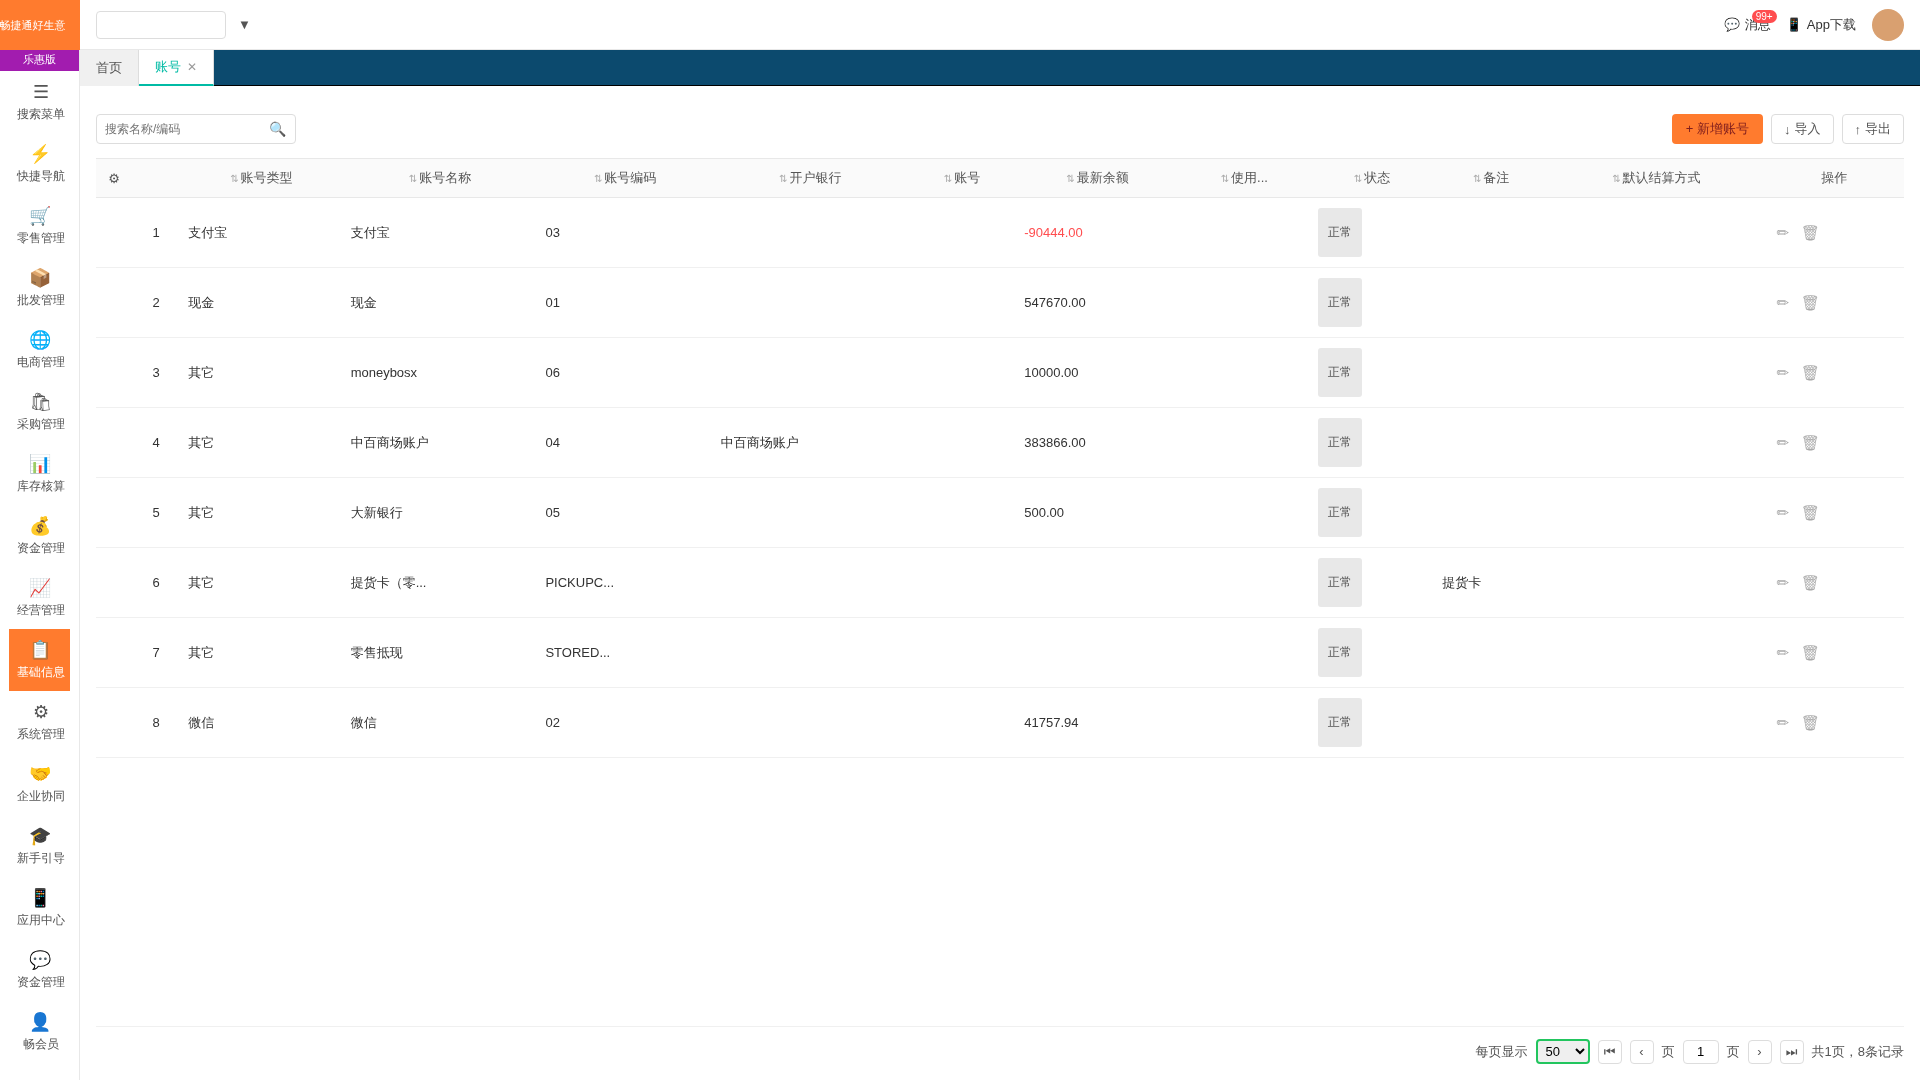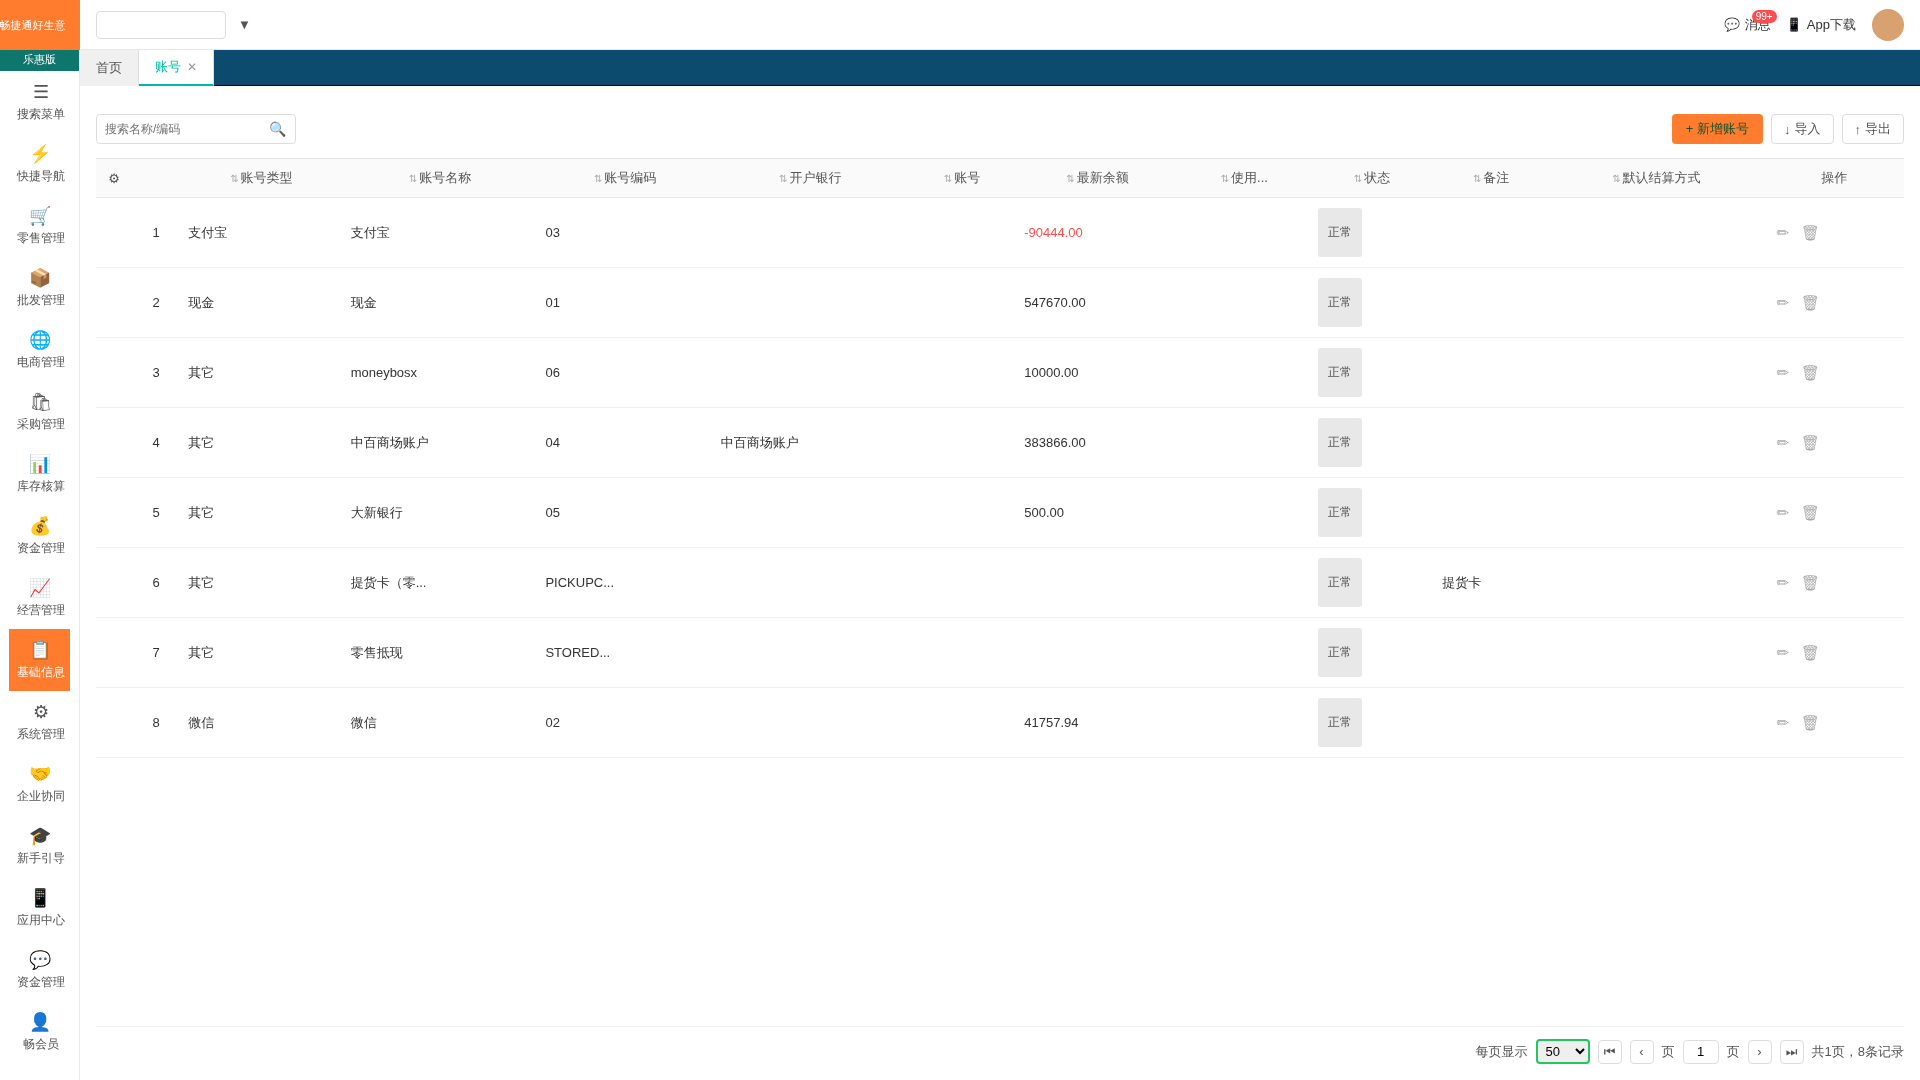--- a/index.html
+++ b/index.html
@@ -24,21 +24,21 @@
       flex-shrink: 0;
     }
     .sidebar-logo span {
       color: #fff;
       font-size: 11px;
       text-align: center;
       line-height: 1.3;
     }
     .sidebar-edition {
       width: 100%;
-      background: #0f766e;
+      background: #a21caf;
       color: #fff;
       font-size: 11px;
       text-align: center;
       padding: 2px 14px 4px;
     }
     .sidebar-item {
       width: 100%;
       padding: 10px 5px;
       display: flex;
       flex-direction: column;
@@ -161,21 +161,21 @@
       padding: 0 8px;
       height: 30px;
       width: 200px;
     }
     .search-box input {
       border: none; outline: none; font-size: 12px; flex: 1; color: #999;
     }
     .search-icon { color: #aaa; font-size: 14px; }
     .toolbar-right { display: flex; gap: 8px; }
     .btn-primary {
-      background: #ff7b2e; color: #14532d; border: none; border-radius: 4px;
+      background: #ff7b2e; color: #7f1d1d; border: none; border-radius: 4px;
       padding: 0 14px; height: 30px; cursor: pointer; font-size: 13px; display: flex; align-items: center; gap: 4px;
     }
     .btn-outline {
       background: #fff; color: #555; border: 1px solid #ddd; border-radius: 4px;
       padding: 0 12px; height: 30px; cursor: pointer; font-size: 13px; display: flex; align-items: center; gap: 4px;
     }
 
     
     .data-table {
       width: 100%;

